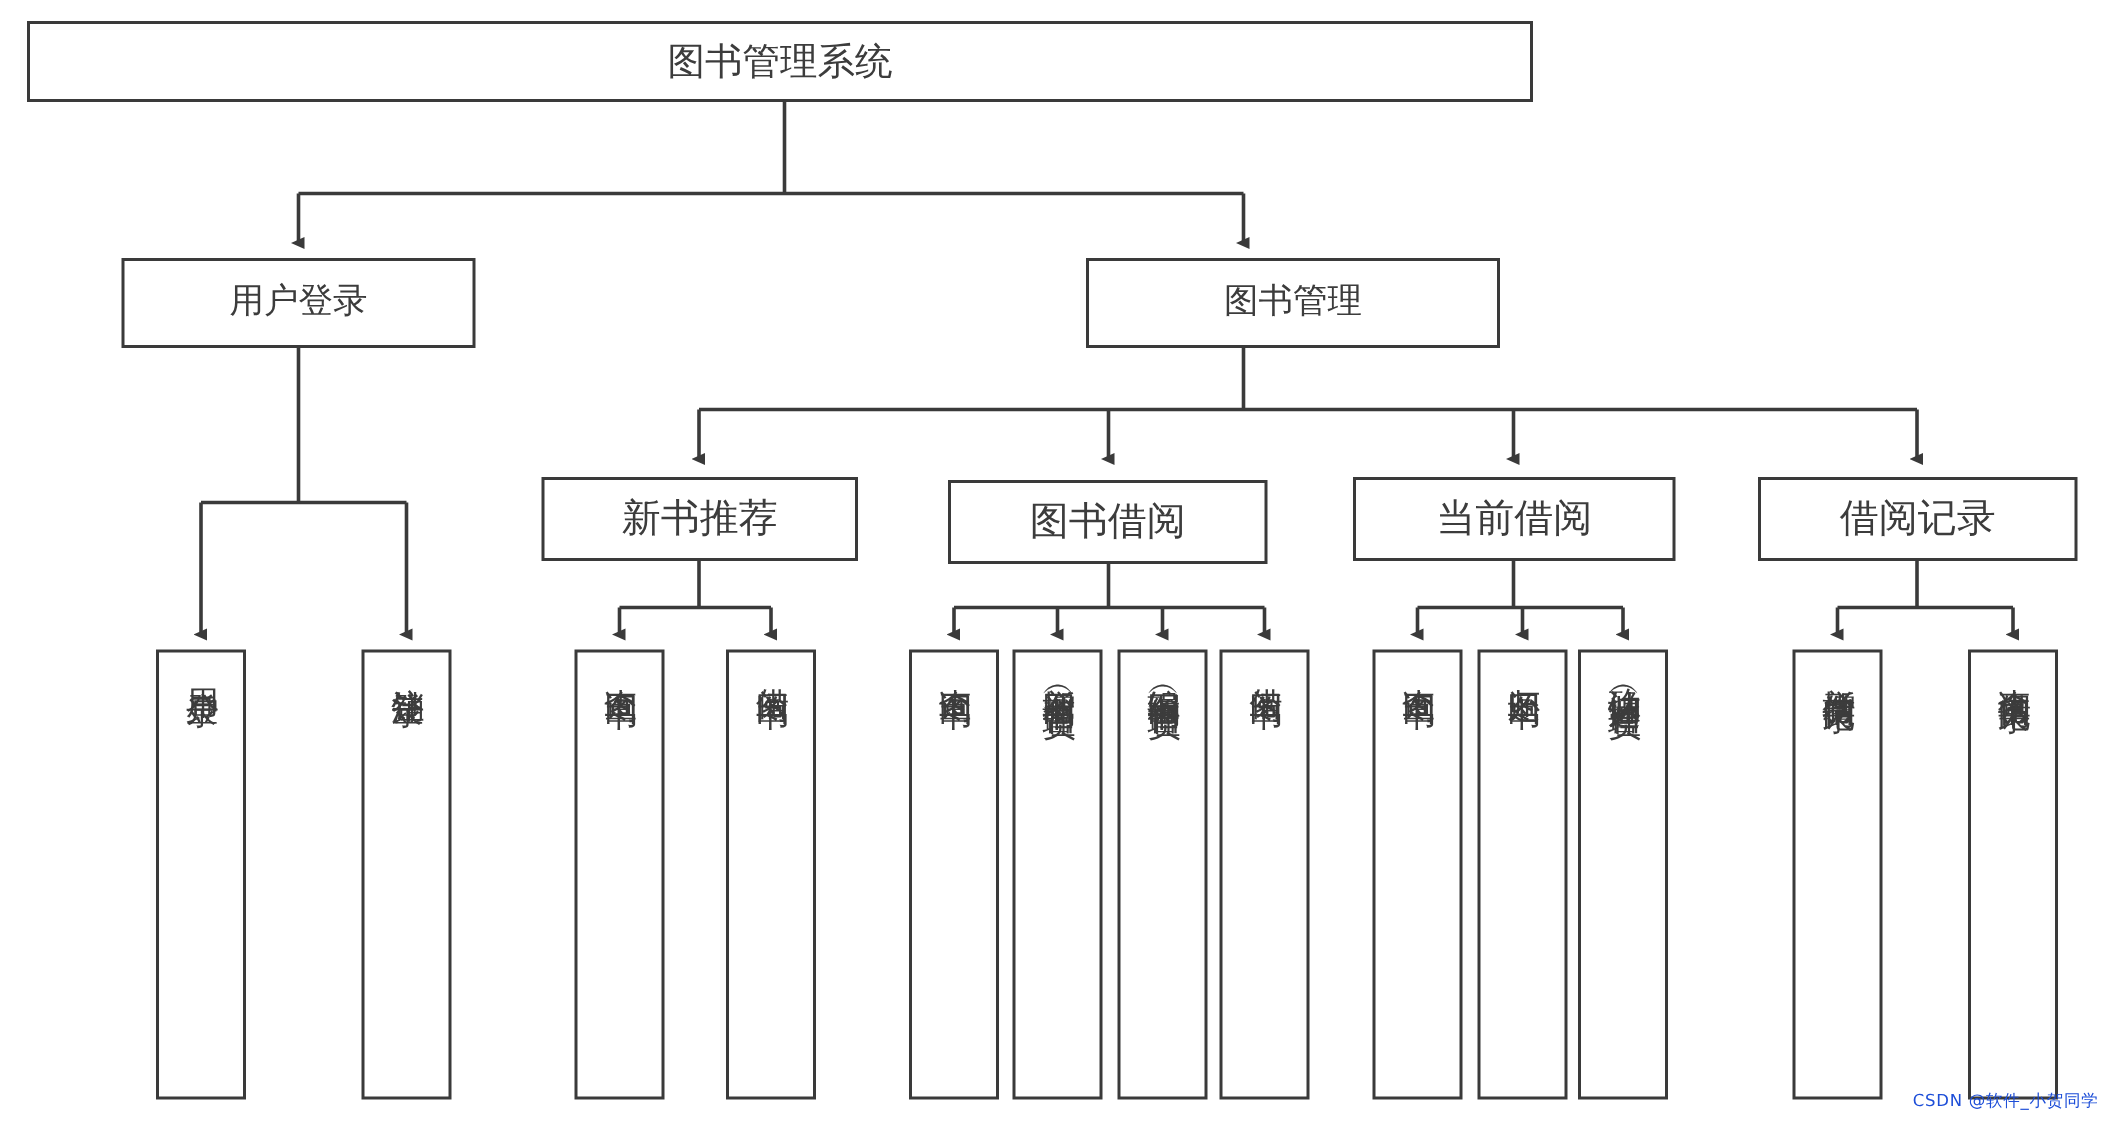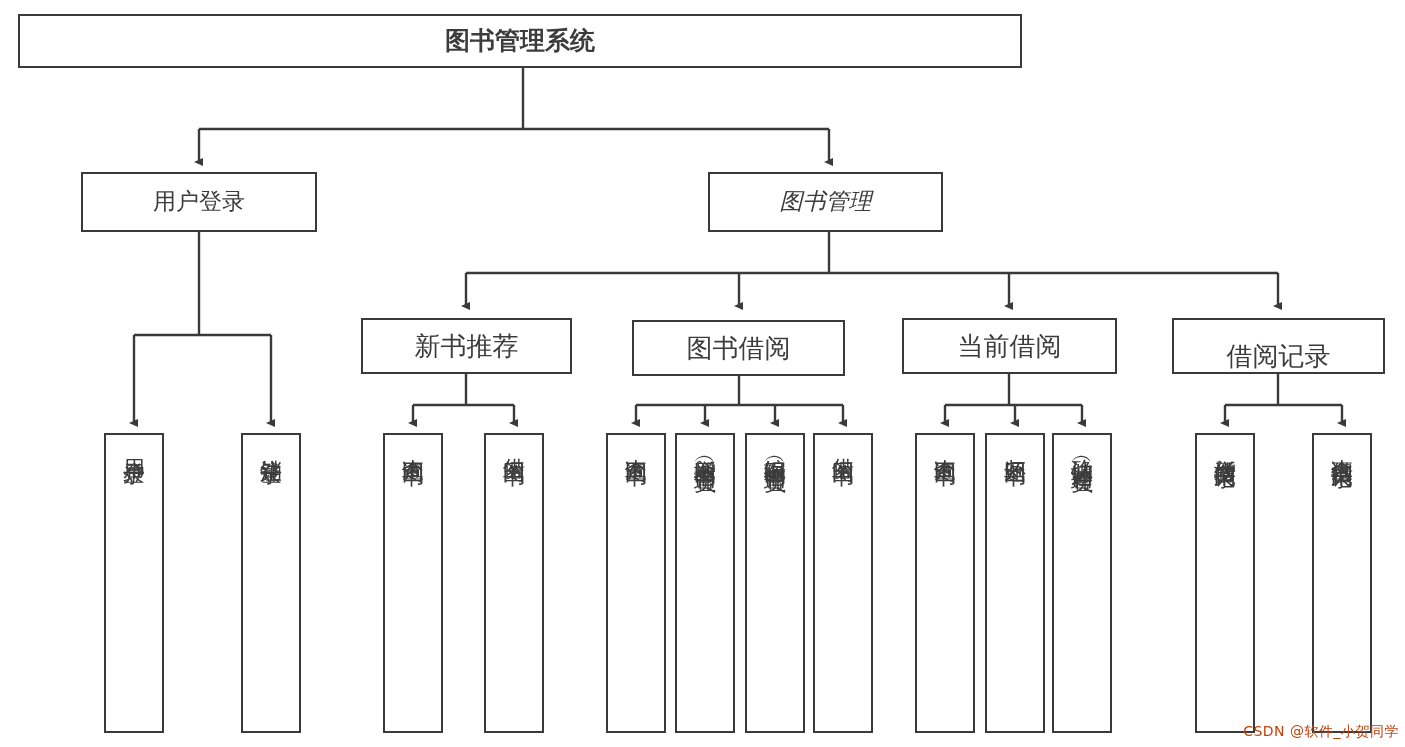--- a/index.html
+++ b/index.html
@@ -35,21 +35,21 @@
     color: #3c3c3c;
     z-index: 2;
   }
   .node .label {
     display: block;
     text-align: center;
     line-height: 1.18;
     white-space: nowrap;
   }
   
-  .lvl0 { font-size: 25px; font-weight: bold; }
+  .lvl0 { font-size: 25px; }
   
   .lvl1 { font-size: 23px; }
   
   .lvl2 { font-size: 26px; }
   
   .leaf {
     align-items: flex-start;
     justify-content: center;
     padding-top: 6px;
   }
@@ -58,22 +58,22 @@
     text-orientation: upright;
     font-size: 22px;
     letter-spacing: 2px;
     line-height: 1;
     white-space: nowrap;
   }
   .watermark {
     position: absolute;
     right: 6px;
     bottom: 6px;
-    font-size: 14px;
-    color: #c2410c;
+    font-size: 11px;
+    color: #1d4ed8;
     letter-spacing: 0.5px;
     z-index: 5;
     white-space: nowrap;
   }
 </style>
 </head>
 <body>
 
 <div id="canvas">
 
@@ -127,34 +127,34 @@
     </g>
   </svg>
 
   <div class="node lvl0" style="left:18px; top:14px; width:1004px; height:54px;">
     <span class="label">图书管理系统</span>
   </div>
 
   <div class="node lvl1" style="left:81px; top:172px; width:236px; height:60px;">
     <span class="label">用户登录</span>
   </div>
-  <div class="node lvl1" style="left:708px; top:172px; width:235px; height:60px;font-style:italic;">
+  <div class="node lvl1" style="left:724px; top:172px; width:276px; height:60px;">
     <span class="label">图书管理</span>
   </div>
 
   <div class="node lvl2" style="left:361px; top:318px; width:211px; height:56px;">
     <span class="label">新书推荐</span>
   </div>
   <div class="node lvl2" style="left:632px; top:320px; width:213px; height:56px;">
     <span class="label">图书借阅</span>
   </div>
   <div class="node lvl2" style="left:902px; top:318px; width:215px; height:56px;align-items:center;">
     <span class="label">当前借阅</span>
   </div>
-  <div class="node lvl2" style="left:1172px; top:318px; width:213px; height:56px;align-items:flex-end;">
+  <div class="node lvl2" style="left:1172px; top:318px; width:213px; height:56px;">
     <span class="label">借阅记录</span>
   </div>
 
   <div class="node leaf" style="left:104px; top:433px; width:60px; height:300px;">
     <span class="label">用户登录</span>
   </div>
   <div class="node leaf" style="left:241px; top:433px; width:60px; height:300px;">
     <span class="label">注销登录</span>
   </div>
 

